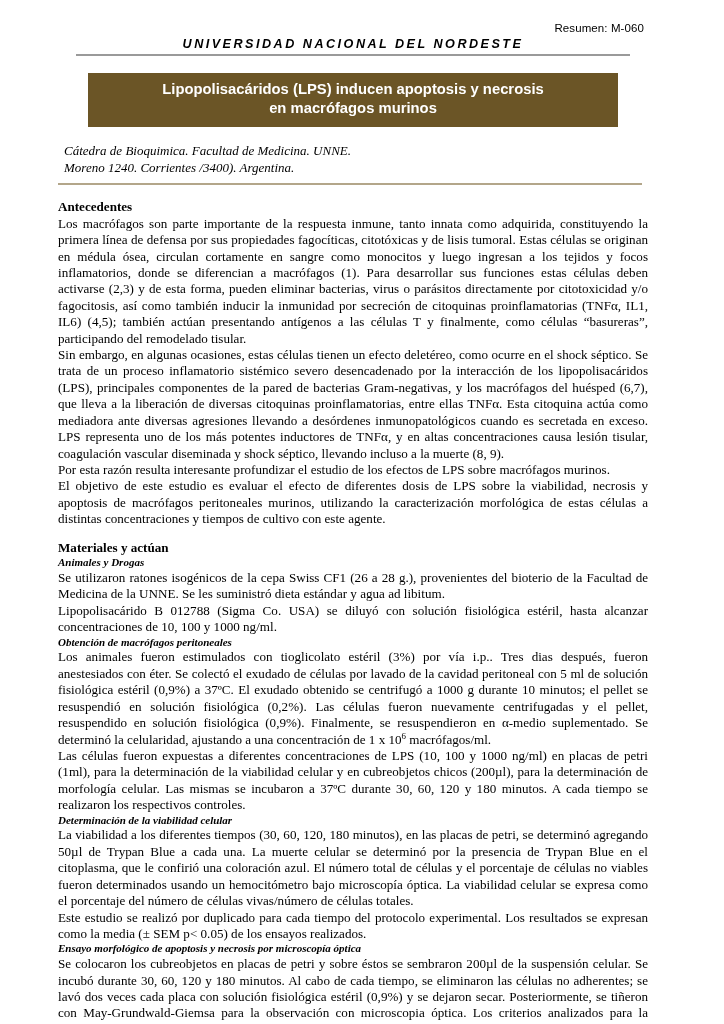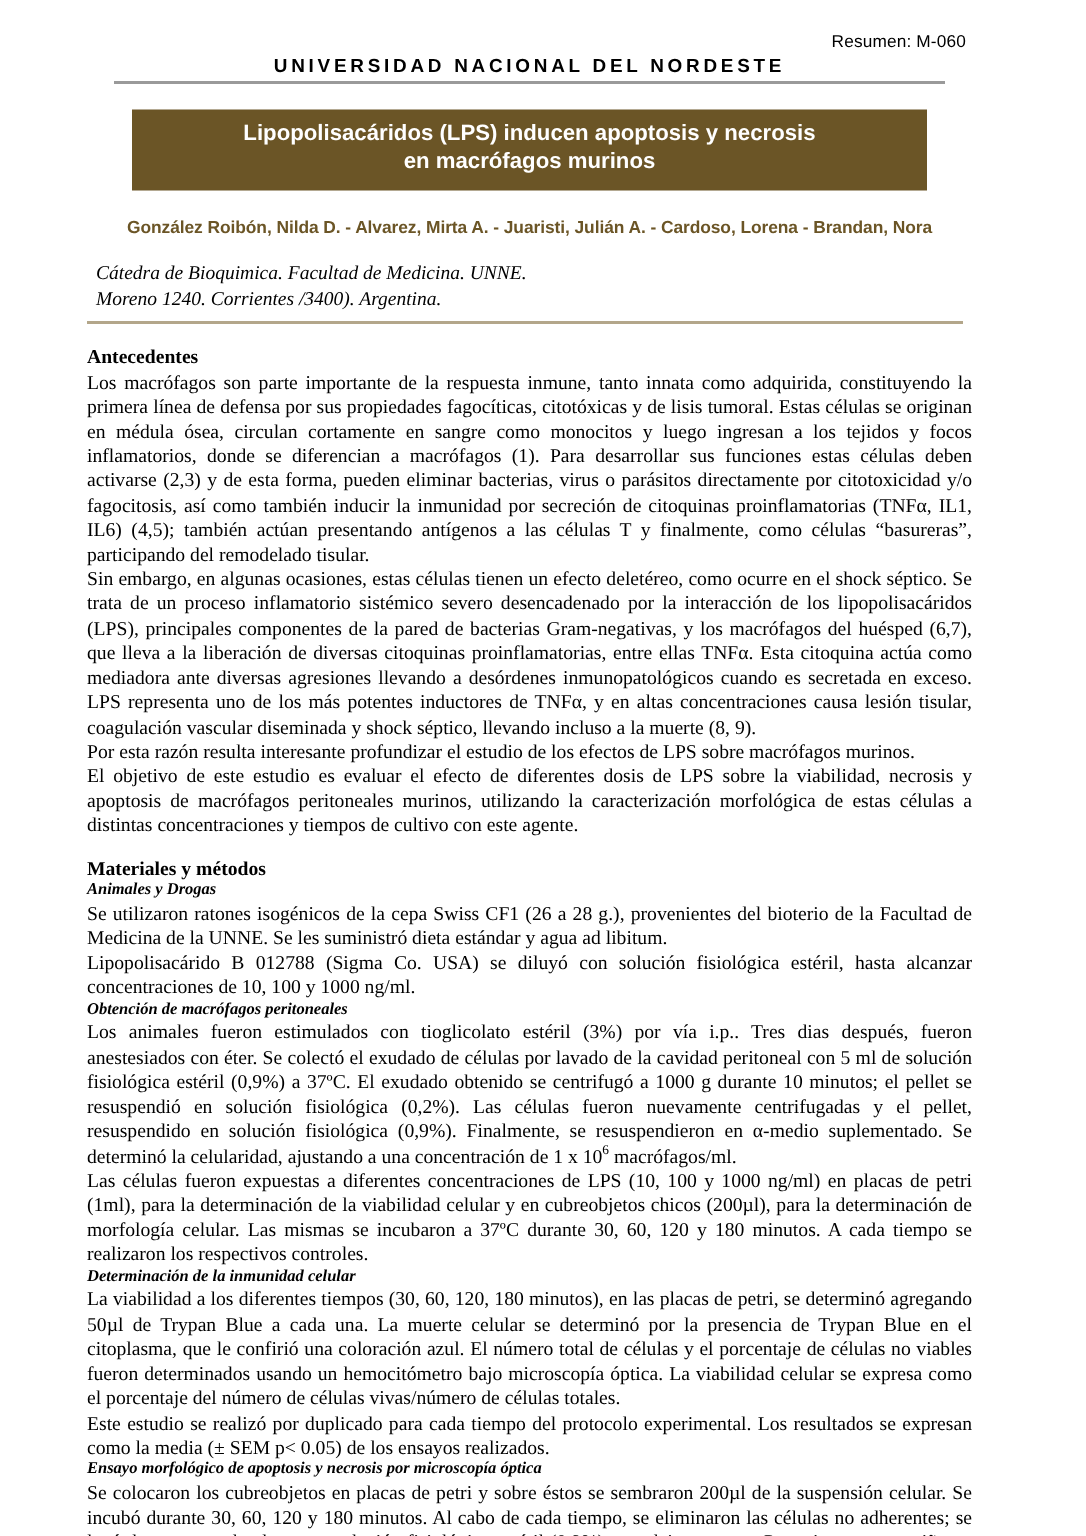--- a/index.html
+++ b/index.html
@@ -36,20 +36,21 @@
     font-family: "Liberation Sans", "DejaVu Sans", sans-serif;
     font-weight: bold;
     text-align: center;
     color: #000;
     white-space: nowrap;
   }
   .org-line1 {
     font-size: 12.6px;
     letter-spacing: 2.5px;
     margin: 0 0 3px 0;
+    font-style: italic;
   }
   .org-line2 {
     font-size: 12.2px;
     letter-spacing: 2.1px;
     margin: 0 0 4px 0;
   }
   .header-rule {
     height: 2px;
     background: #9a9a9a;
     margin: 3px 18px 0 18px;
@@ -136,49 +137,48 @@
   <div class="resumen-id">Resumen: M-060</div>
 
   <div class="org-line1">UNIVERSIDAD NACIONAL DEL NORDESTE</div>
   <div class="header-rule"></div>
 
   <div class="title-banner" style="background: rgb(107, 85, 38);">
     <span class="tline">Lipopolisacáridos (LPS) inducen apoptosis y necrosis</span>
     <span class="tline">en macrófagos murinos</span>
   </div>
 
-  <div class="authors">González Roibón, Nilda D. - Alvarez, Mirta A. - Juaristi, Julián A. - Cardoso, Lorena - Brandan, Nora</div>
 
   <div class="affiliation">
     <div>Cátedra de Bioquimica. Facultad de Medicina. UNNE.</div>
     <div>Moreno 1240. Corrientes /3400). Argentina.</div>
   </div>
   <div class="affil-rule"></div>
 
   <div class="body-area">
 
     <div class="sec-head">Antecedentes</div>
     <p class="para">Los macrófagos son parte importante de la respuesta inmune, tanto innata como adquirida, constituyendo la primera línea de defensa por sus propiedades fagocíticas, citotóxicas y de lisis tumoral. Estas células se originan en médula ósea, circulan cortamente en sangre como monocitos y luego ingresan a los tejidos y focos inflamatorios, donde se diferencian a macrófagos (1). Para desarrollar sus funciones estas células deben activarse (2,3) y de esta forma, pueden eliminar bacterias, virus o parásitos directamente por citotoxicidad y/o fagocitosis, así como también inducir la inmunidad por secreción de citoquinas proinflamatorias (TNFα, IL1, IL6) (4,5); también actúan presentando antígenos a las células T y finalmente, como células “basureras”, participando del remodelado tisular.</p>
     <p class="para">Sin embargo, en algunas ocasiones, estas células tienen un efecto deletéreo, como ocurre en el shock séptico. Se trata de un proceso inflamatorio sistémico severo desencadenado por la interacción de los lipopolisacáridos (LPS), principales componentes de la pared de bacterias Gram-negativas, y los macrófagos del huésped (6,7), que lleva a la liberación de diversas citoquinas proinflamatorias, entre ellas TNFα. Esta citoquina actúa como mediadora ante diversas agresiones llevando a desórdenes inmunopatológicos cuando es secretada en exceso. LPS representa uno de los más potentes inductores de TNFα, y en altas concentraciones causa lesión tisular, coagulación vascular diseminada y shock séptico, llevando incluso a la muerte (8, 9).</p>
     <p class="para last-nojustify">Por esta razón resulta interesante profundizar el estudio de los efectos de LPS sobre macrófagos murinos.</p>
     <p class="para">El objetivo de este estudio es evaluar el efecto de diferentes dosis de LPS sobre la viabilidad, necrosis y apoptosis de macrófagos peritoneales murinos, utilizando la caracterización morfológica de estas células a distintas concentraciones y tiempos de cultivo con este agente.</p>
 
     <div class="gap-block"></div>
 
-    <div class="sec-head">Materiales y métodos</div>
+    <div class="sec-head">Materiales y actúan</div>
 
     <div class="sub-head">Animales y Drogas</div>
     <p class="para">Se utilizaron ratones isogénicos de la cepa Swiss CF1 (26 a 28 g.), provenientes del bioterio de la Facultad de Medicina de la UNNE. Se les suministró dieta estándar y agua ad libitum.</p>
     <p class="para">Lipopolisacárido B 012788 (Sigma Co. USA) se diluyó con solución fisiológica estéril, hasta alcanzar concentraciones de 10, 100 y 1000 ng/ml.</p>
 
     <div class="sub-head">Obtención de macrófagos peritoneales</div>
     <p class="para"><span>Los animales fueron estimulados con tioglicolato estéril (3%) por vía i.p.. Tres dias después, fueron anestesiados con éter. Se colectó el exudado de células por lavado de la cavidad peritoneal con 5 ml de solución fisiológica estéril (0,9%) a 37ºC. El exudado obtenido se centrifugó a 1000 g durante 10 minutos; el pellet se resuspendió en solución fisiológica (0,2%). Las células fueron nuevamente centrifugadas y el pellet, resuspendido en solución fisiológica (0,9%). Finalmente, se resuspendieron en α-medio suplementado. Se determinó la celularidad, ajustando a una concentración de 1 x 10</span><sup>6</sup><span> macrófagos/ml.</span></p>
     <p class="para">Las células fueron expuestas a diferentes concentraciones de LPS (10, 100 y 1000 ng/ml) en placas de petri (1ml), para la determinación de la viabilidad celular y en cubreobjetos chicos (200µl), para la determinación de morfología celular. Las mismas se incubaron a 37ºC durante 30, 60, 120 y 180 minutos. A cada tiempo se realizaron los respectivos controles.</p>
 
-    <div class="sub-head">Determinación de la inmunidad celular</div>
+    <div class="sub-head">Determinación de la viabilidad celular</div>
     <p class="para">La viabilidad a los diferentes tiempos (30, 60, 120, 180 minutos), en las placas de petri, se determinó agregando 50µl de Trypan Blue a cada una. La muerte celular se determinó por la presencia de Trypan Blue en el citoplasma, que le confirió una coloración azul. El número total de células y el porcentaje de células no viables fueron determinados usando un hemocitómetro bajo microscopía óptica. La viabilidad celular se expresa como el porcentaje del número de células vivas/número de células totales.</p>
     <p class="para">Este estudio se realizó por duplicado para cada tiempo del protocolo experimental. Los resultados se expresan como la media (± SEM p&lt; 0.05) de los ensayos realizados.</p>
 
     <div class="sub-head">Ensayo morfológico de apoptosis y necrosis por microscopía óptica</div>
     <p class="para">Se colocaron los cubreobjetos en placas de petri y sobre éstos se sembraron 200µl de la suspensión celular. Se incubó durante 30, 60, 120 y 180 minutos. Al cabo de cada tiempo, se eliminaron las células no adherentes; se lavó dos veces cada placa con solución fisiológica estéril (0,9%) y se dejaron secar. Posteriormente, se tiñeron con May-Grundwald-Giemsa para la observación con microscopia óptica. Los criterios analizados para la determinación de apoptosis fueron los siguientes: condensación y fragmentación nuclear, vacuolización y encogimiento celular (10). Para necrosis los criterios fueron: hinchazón celular intensa o fragmentación celular (11).</p>
 
   </div>
 </div>
 
 </body></html>

